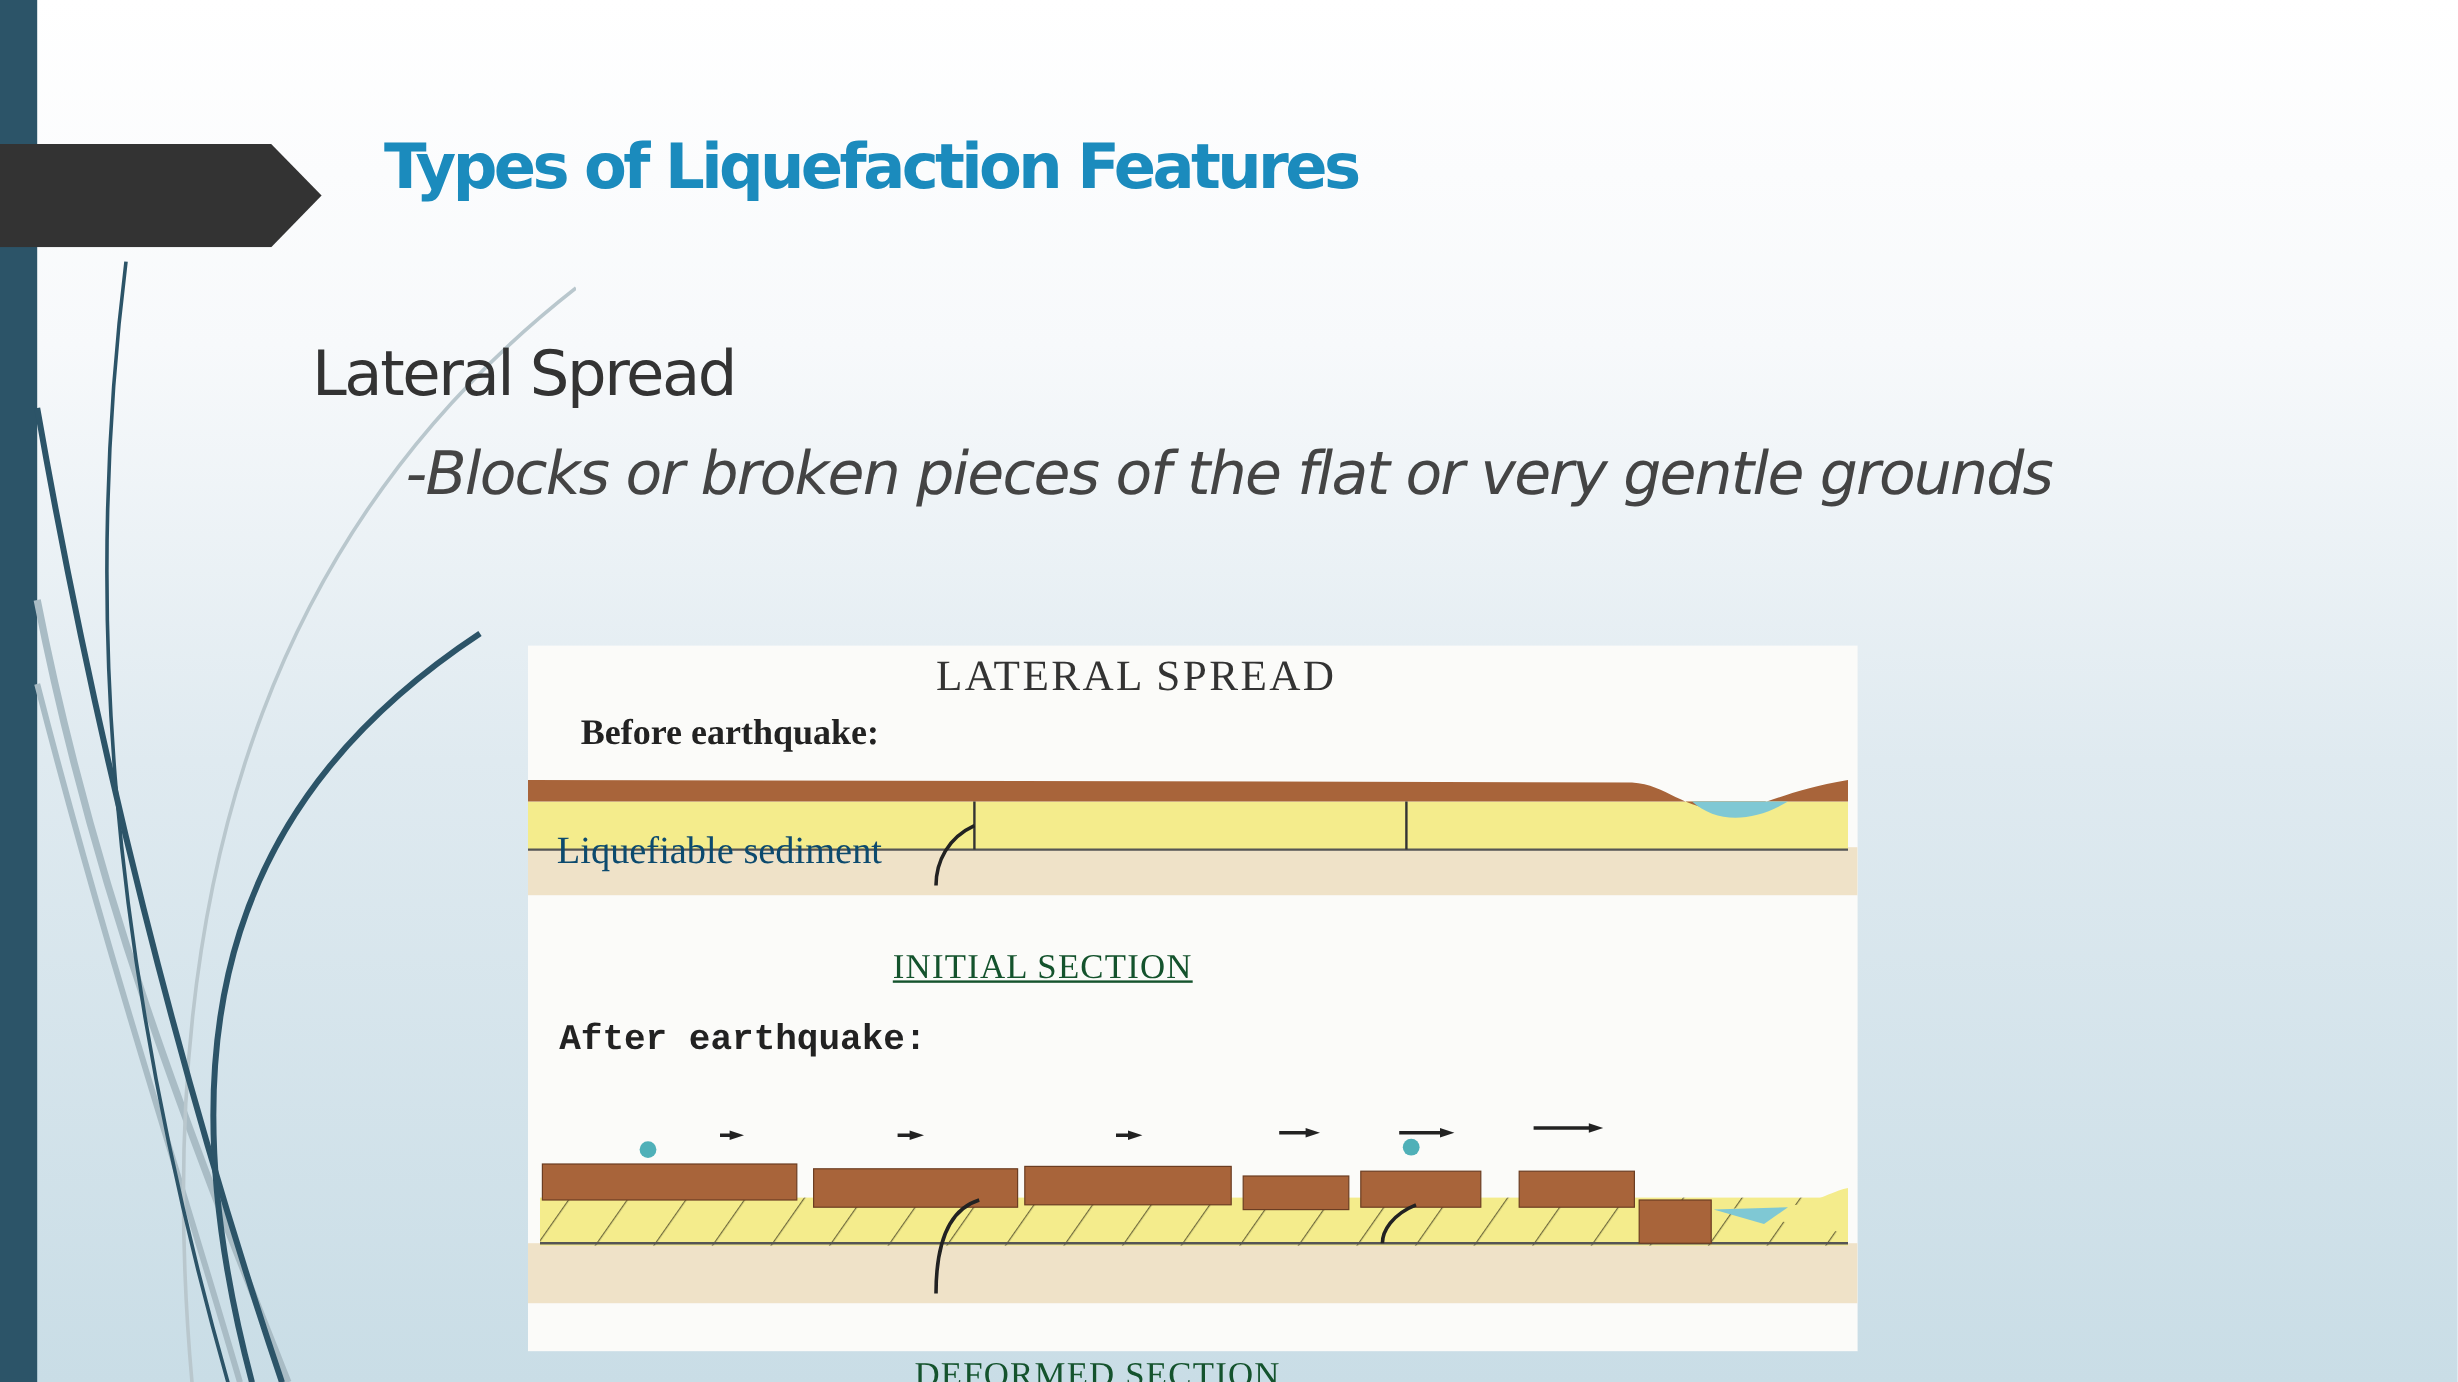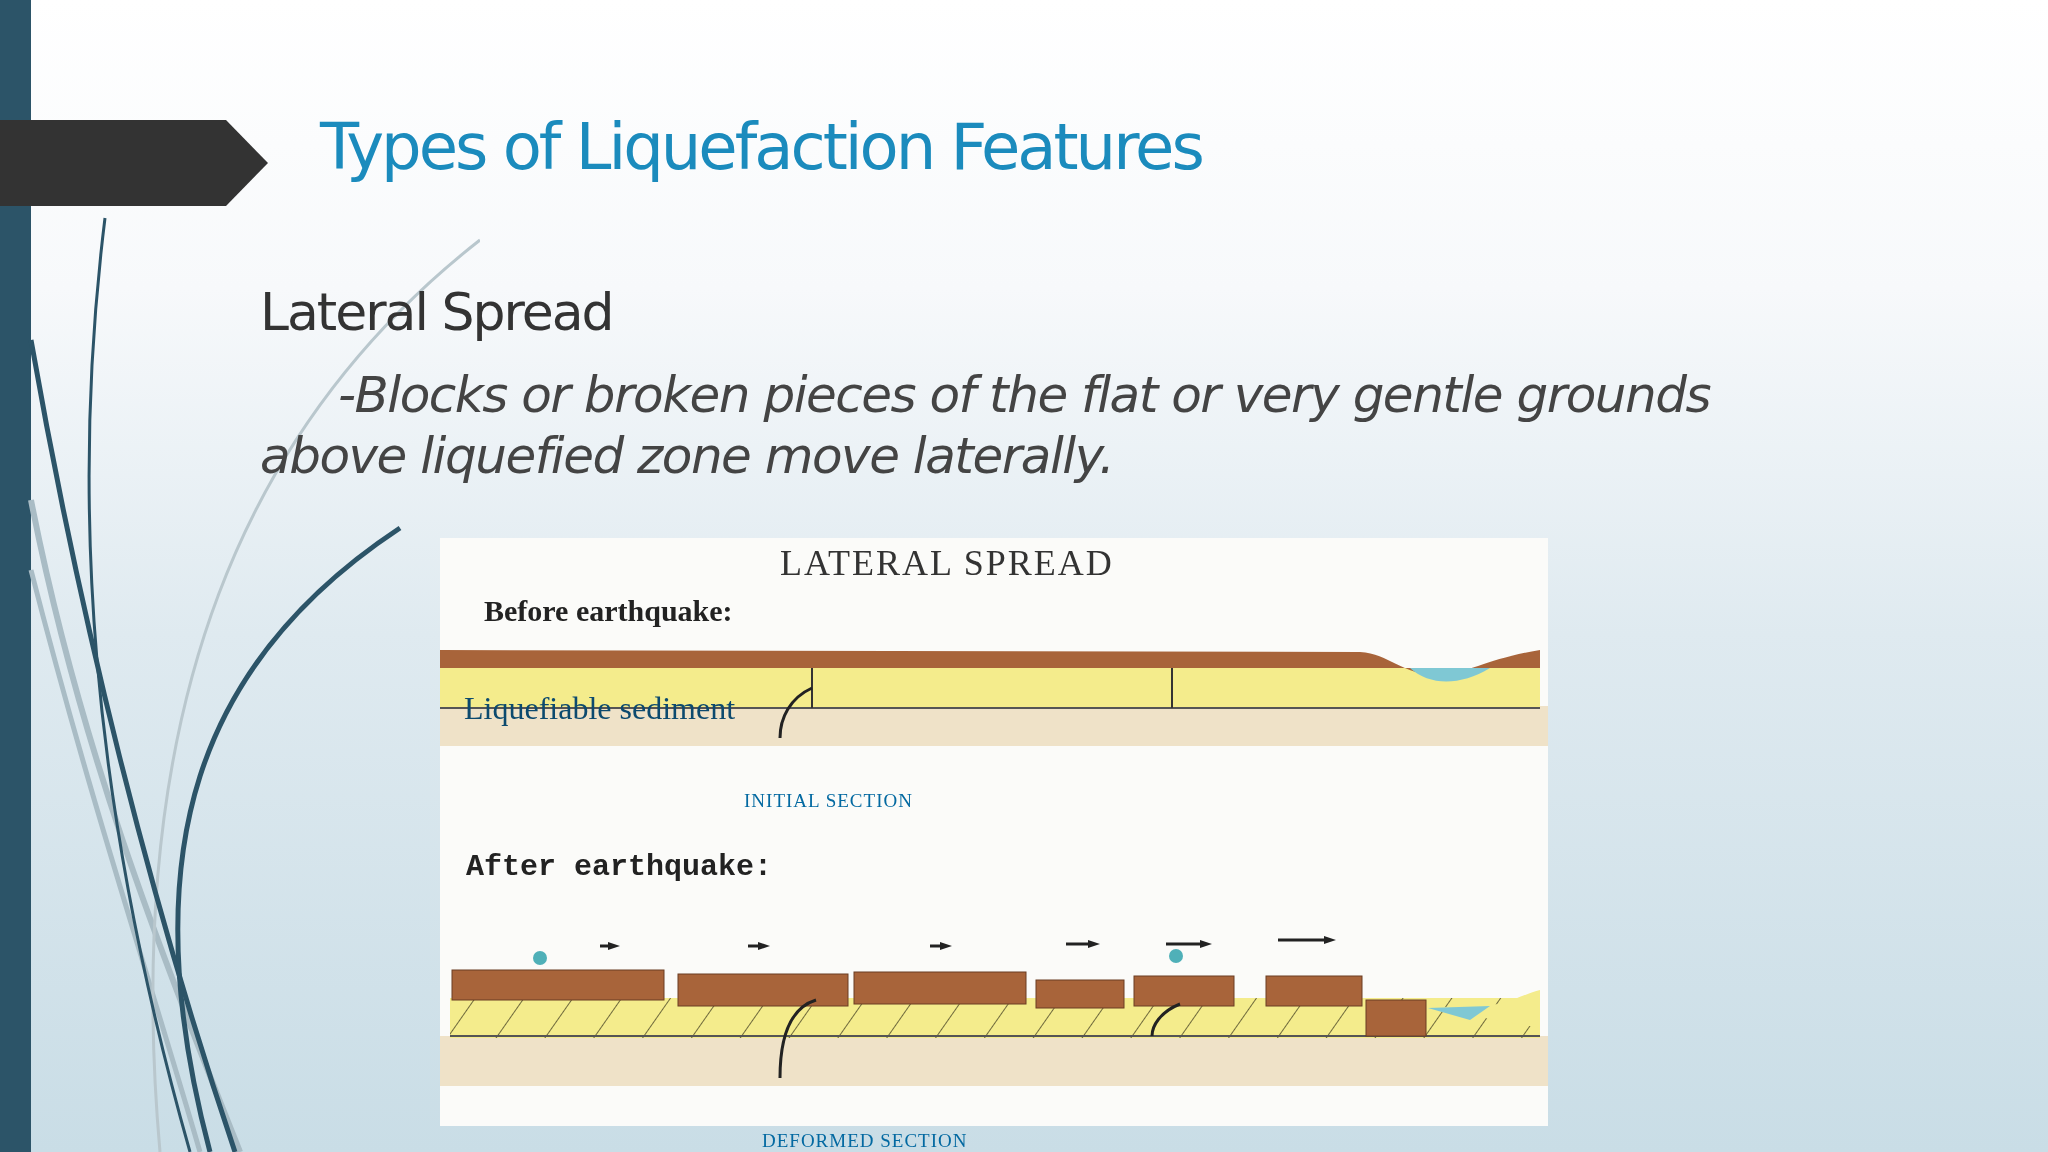--- a/index.html
+++ b/index.html
@@ -5,30 +5,30 @@
   html, body { margin:0; padding:0; }
   body {
     width:2048px; height:1152px; overflow:hidden; position:relative;
     background: linear-gradient(180deg, #ffffff 0%, #f7f9fb 25%, #dfeaf0 55%, #c9dde6 100%);
     font-family: "DejaVu Sans", sans-serif;
   }
   .left-bar { position:absolute; left:0; top:0; width:31px; height:1152px; background:#2c5468; }
   .title-arrow { position:absolute; left:0; top:120px; }
   .deco { position:absolute; left:0; top:0; }
   .title {
-    position:absolute; left:320px; top:110px; font-size:64px; color:#1b8bbd;
-    font-family: "DejaVu Sans", sans-serif; font-weight:400; letter-spacing:-3px;
+    position:absolute; left:320px; top:110px; font-size:52px; color:#1b8bbd;
+    font-family: "DejaVu Sans", sans-serif; font-weight:700; letter-spacing:-3px;
   }
   .subhead { position:absolute; left:260px; top:282px; font-size:52px; color:#333; letter-spacing:-2px; }
   .body-text { position:absolute; left:260px; top:365px; width:1500px; font-size:50px; line-height:61px; color:#444; font-weight:300; letter-spacing:-1.5px;font-style:italic; }
   .body-text .indent { display:inline-block; width:78px; }
   .figure { position:absolute; left:440px; top:538px; width:1108px; height:588px; background:#fbfbf9; }
   .fig-title { position:absolute; left:340px; top:4px; font-family:"Liberation Serif", serif; font-size:36px; color:#333; letter-spacing:2px; }
   .fig-label { position:absolute; font-family:"Liberation Serif", serif; font-weight:bold; font-size:30px; color:#222; }
-  .fig-caption { position:absolute; font-family:"Liberation Serif", serif; font-size:19px; color:#0369a1; letter-spacing:1px; }
+  .fig-caption { position:absolute; font-family:"Liberation Serif", serif; font-size:29px; color:#14532d; letter-spacing:1px;text-decoration:underline; }
   .sed-label { position:absolute; left:24px; top:152px; font-family:"Liberation Serif", serif; font-size:32px; color:#0c4a6e; }
 </style>
 </head>
 <body>
 
 <div class="left-bar"></div>
 
 <svg class="deco" width="480" height="1152" viewBox="0 0 480 1152">
   <path d="M31 500 C 80 750, 160 950, 240 1152" stroke="#a9bcc5" stroke-width="6" fill="none"></path>
   <path d="M31 570 C 90 800, 150 980, 200 1152" stroke="#a9bcc5" stroke-width="5" fill="none"></path>
@@ -39,21 +39,20 @@
 </svg>
 
 <svg class="title-arrow" width="270" height="86" viewBox="0 0 270 86">
   <polygon points="0,0 226,0 268,43 226,86 0,86" fill="#333333"></polygon>
 </svg>
 
 <div class="title">Types of Liquefaction Features</div>
 <div class="subhead">Lateral Spread</div>
 <div class="body-text">
   <span class="indent"></span><span>-Blocks or broken pieces of the flat or very gentle grounds</span><br>
-  <span>above liquefied zone move laterally.</span>
 </div>
 
 <div class="figure">
   <div class="fig-title">LATERAL SPREAD</div>
   <div class="fig-label" style="left:44px; top:56px;text-align:center;">Before earthquake:</div>
 
   <svg style="position:absolute; left:0; top:100px;" width="1108" height="110" viewBox="0 0 1108 110">
     <rect x="0" y="68" width="1108" height="40" fill="#efe2c8"></rect>
     <rect x="0" y="30" width="1100" height="40" fill="#f4ec8c"></rect>
     <path d="M0 12 L920 14 C 950 16, 960 36, 1000 38 C 1030 34, 1050 20, 1100 12 L1100 30 L0 30 Z" fill="#a8643a"></path>

